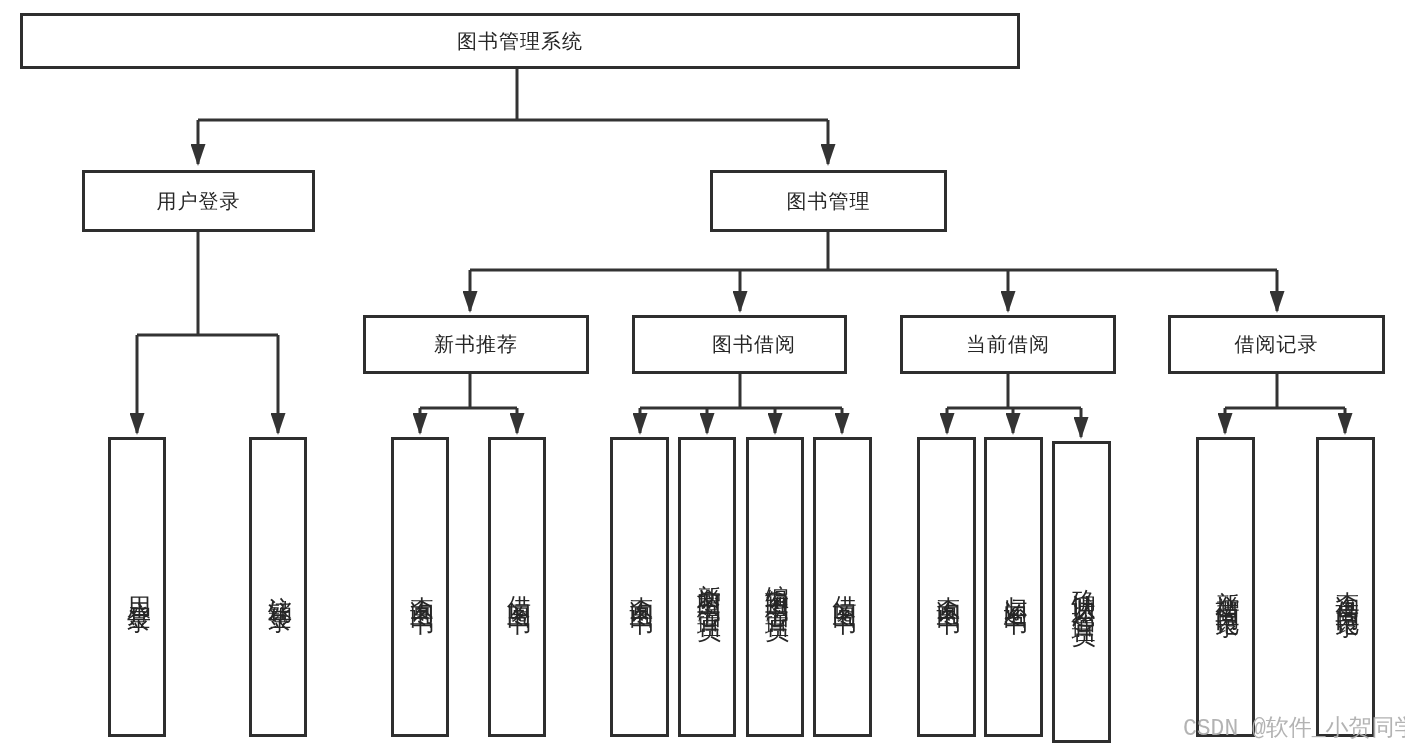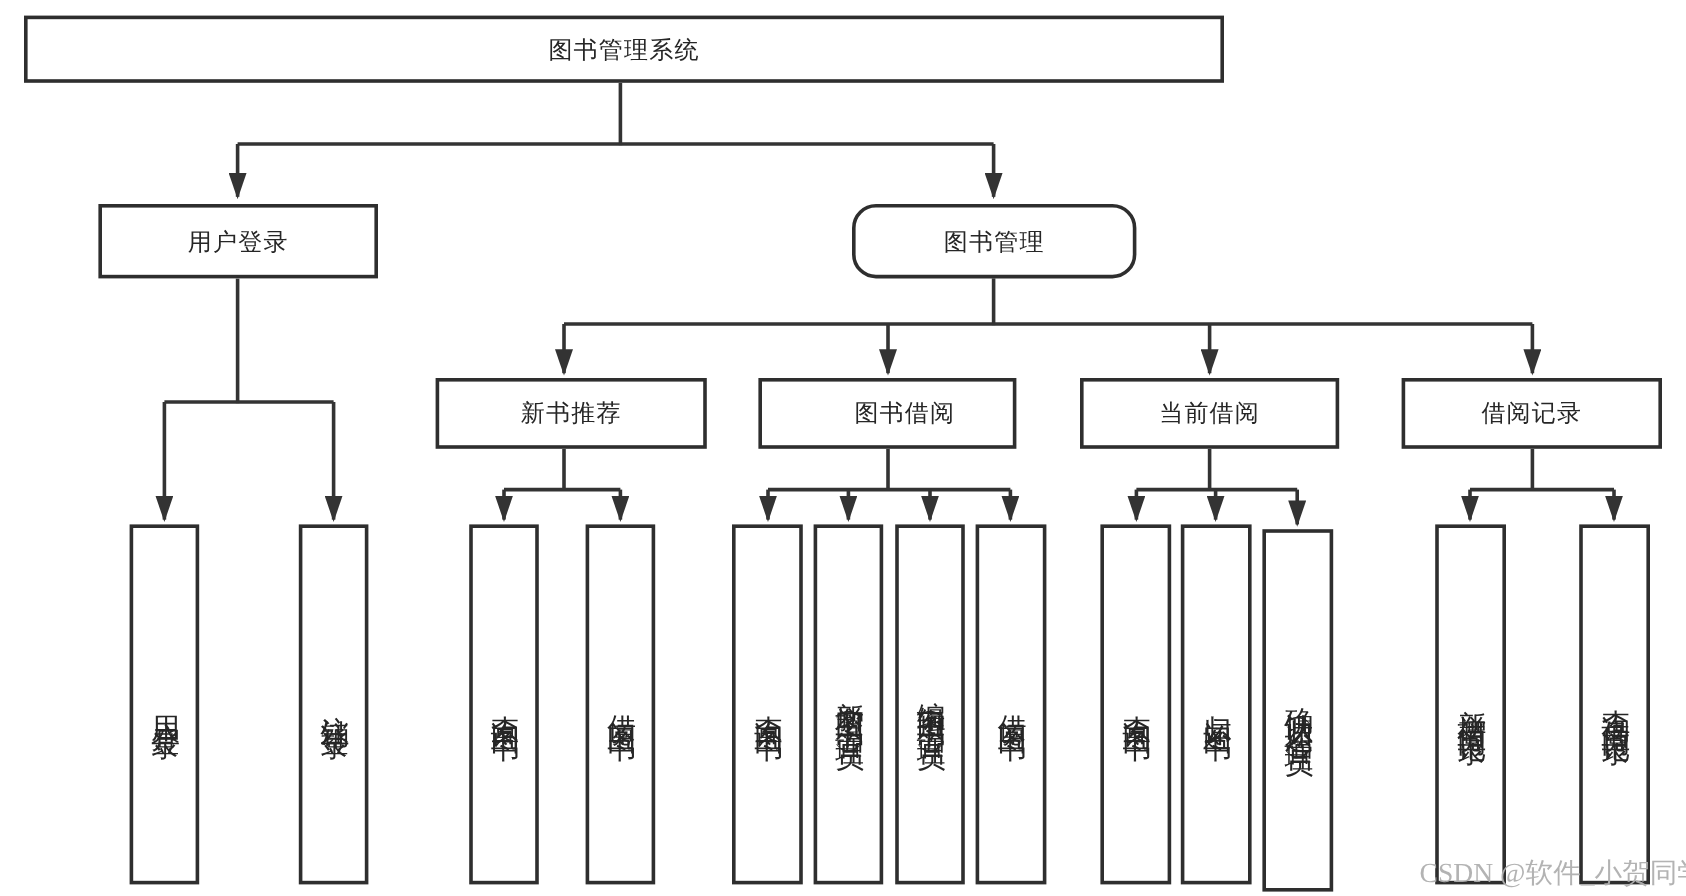--- a/index.html
+++ b/index.html
@@ -1,21 +1,21 @@
 <!DOCTYPE html>
 <html><head>
 <meta charset="utf-8">
 <style>
   html, body { margin: 0; padding: 0; background: #ffffff; }
   .canvas {
     position: relative;
     width: 1405px;
     height: 747px;
     background: #ffffff;
-    font-family: Liberation Serif, serif;
+    font-family: Liberation Mono, monospace;
     overflow: hidden;
   }
   .wires {
     position: absolute;
     left: 0; top: 0;
     width: 1405px; height: 747px;
   }
   .node {
     position: absolute;
     box-sizing: border-box;
@@ -108,21 +108,21 @@
       <path d="M1277,374 V409"></path>
       <path d="M1225,408 H1345"></path>
       <path d="M1225,408 V433" marker-end="url(#arw)"></path>
       <path d="M1345,408 V433" marker-end="url(#arw)"></path>
     </g>
   </svg>
 
   <div class="node h" style="left:20px; top:13px; width:1000px; height:56px;">图书管理系统</div>
 
   <div class="node h" style="left:82px; top:170px; width:233px; height:62px;">用户登录</div>
-  <div class="node h" style="left:710px; top:170px; width:237px; height:62px;border-radius:20px;">图书管理</div>
+  <div class="node h" style="left:710px; top:170px; width:237px; height:62px;">图书管理</div>
 
   <div class="node h" style="left:363px; top:315px; width:226px; height:59px;">新书推荐</div>
   <div class="node h" style="left:632px; top:315px; width:215px; height:59px;padding-left:29px;">图书借阅</div>
   <div class="node h" style="left:1168px; top:315px; width:217px; height:59px;">借阅记录</div>
   <div class="node h" style="left:900px; top:315px; width:216px; height:59px;">当前借阅</div>
 
   <div class="node v" style="left:108px; top:437px; width:58px; height:300px;">用户登录</div>
   <div class="node v" style="left:249px; top:437px; width:58px; height:300px;">注销登录</div>
 
   <div class="node v" style="left:391px; top:437px; width:58px; height:300px;">查询图书</div>

